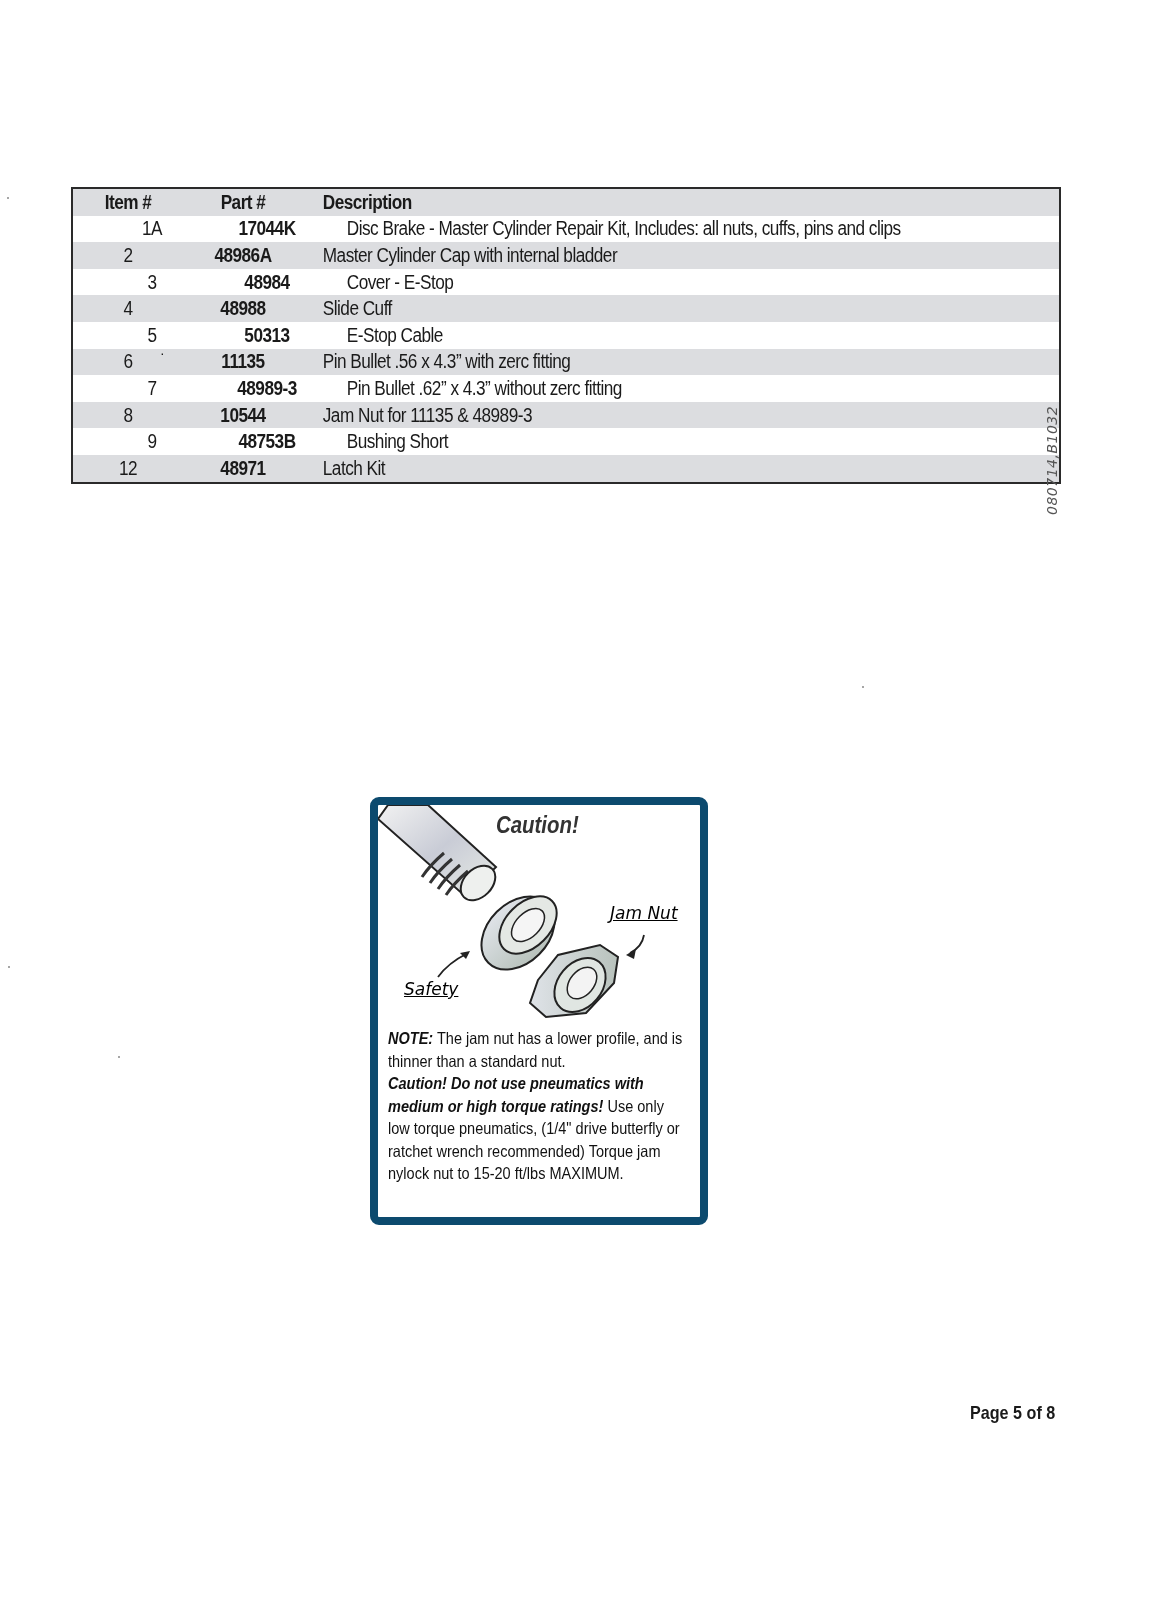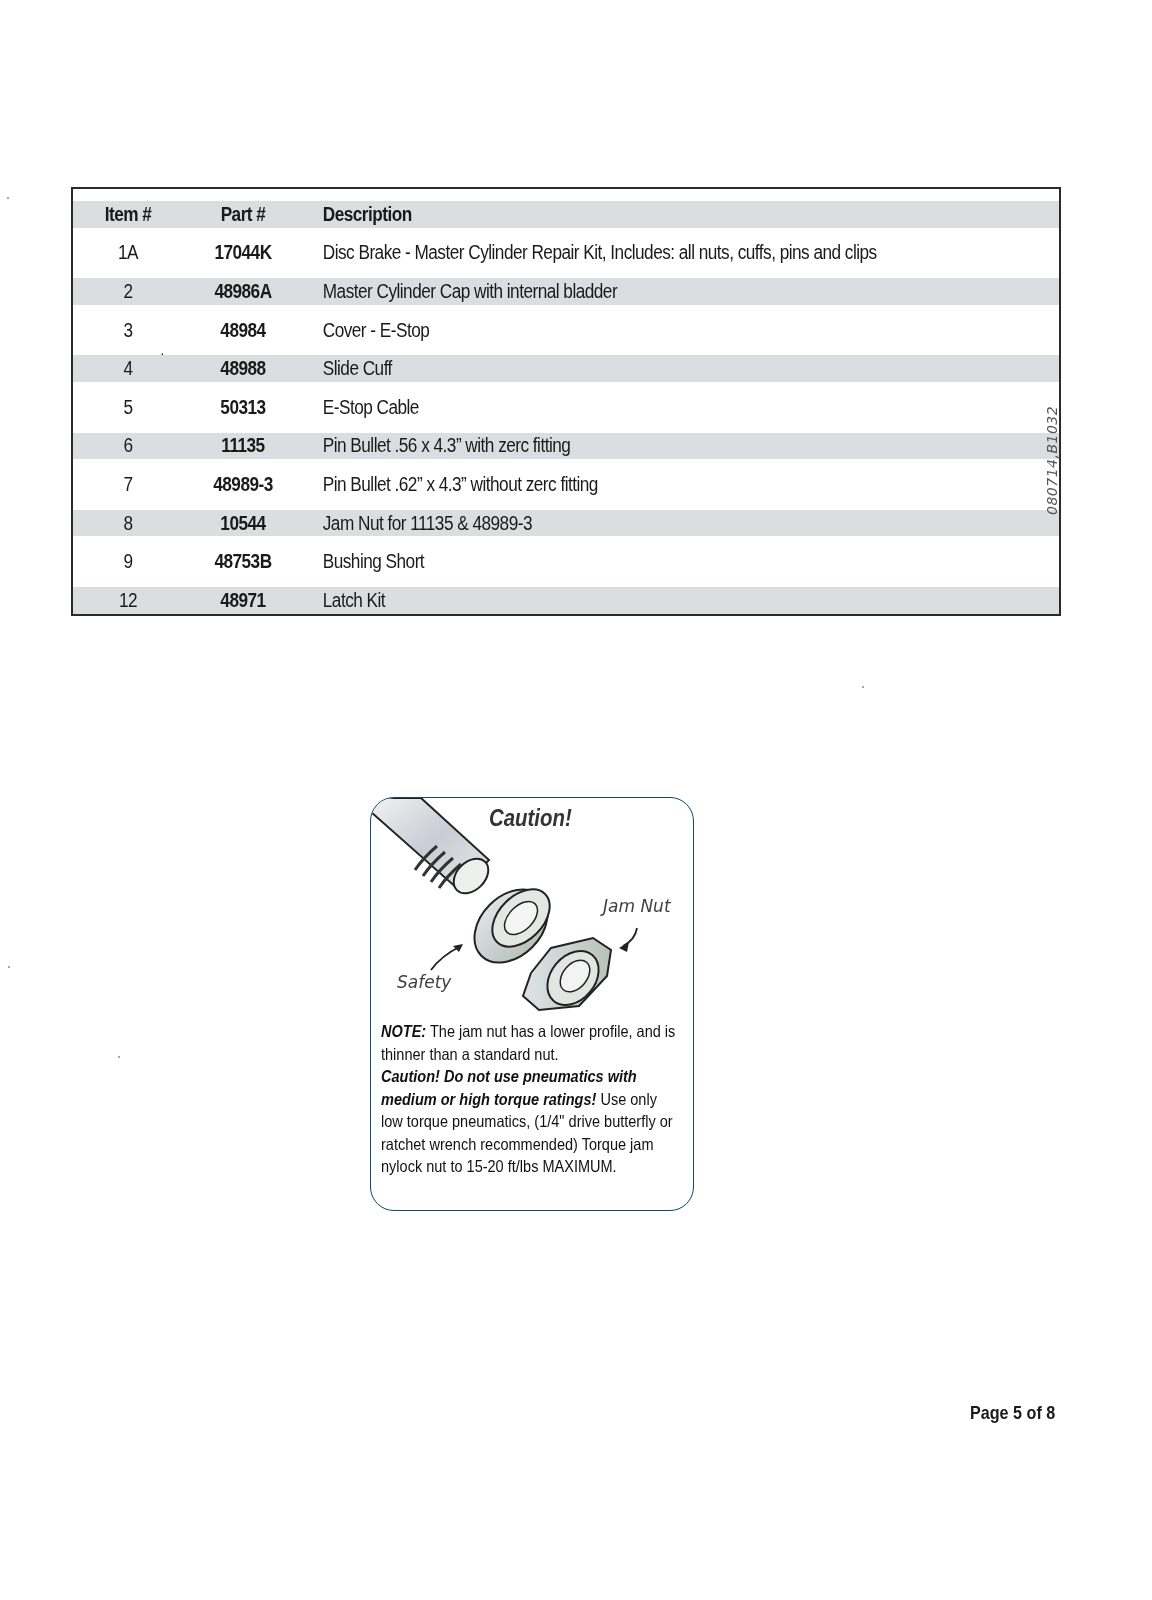--- a/index.html
+++ b/index.html
@@ -2,44 +2,44 @@
 <html><head>
 <meta charset="utf-8">
 <style>
   html, body { margin: 0; padding: 0; background: #ffffff; }
   body { width: 1152px; height: 1600px; position: relative; overflow: hidden; font-family: "Liberation Sans", sans-serif; color: #1a1a1a; }
   .parts-table {
     position: absolute; left: 71px; top: 187px; width: 986px;
     border: 2px solid #2a2a2a; border-collapse: collapse;
     font-family: "Liberation Sans", sans-serif;
   }
-  .parts-table .row { display: flex; height: 26.6px; align-items: center; margin-top: 12px; }
+  .parts-table .row { display: flex; height: 26.6px; align-items: center; }
   .parts-table .row.shade { background: #dcdde0; }
-  .parts-table .row.white { background: #ffffff; }
+  .parts-table .row.white { background: #ffffff; padding-left: 24px; }
   .parts-table .cell { font-size: 20px; letter-spacing: -0.6px; transform: scaleX(0.86); transform-origin: left center; white-space: nowrap; }
   .cell.item { width: 110px; text-align: center; transform-origin: center; }
   .cell.part { width: 120px; text-align: center; font-weight: bold; transform-origin: center; }
   .cell.desc { padding-left: 23px; flex: 1; }
   .header .cell { font-weight: bold; }
   .dot { position: absolute; font-size: 14px; }
   .side-code {
     position: absolute; left: 1044px; top: 515px;
     transform: rotate(-90deg); transform-origin: left top;
     font-family: "DejaVu Sans", sans-serif; font-style: italic; font-size: 14px; color: #555;
     letter-spacing: 0.5px; white-space: nowrap;
   }
   .caution-box {
     position: absolute; left: 370px; top: 797px; width: 322px; height: 412px;
-    border: 1px solid #0c4a6e; border-radius: 24px; background: #fff; overflow: hidden;
+    border: 8px solid #0c4a6e; border-radius: 9px; background: #fff; overflow: hidden;
   }
   .caution-title {
     position: absolute; left: 118px; top: 6px; font-size: 24px; font-weight: bold; font-style: italic;
     color: #333; transform: scaleX(0.85); transform-origin: left top;
   }
-  .hand-label { position: absolute; font-family: "DejaVu Sans", sans-serif; font-style: italic; font-size: 17px; color: #404040; }
+  .hand-label { position: absolute; font-family: "DejaVu Sans", sans-serif; font-style: italic; font-size: 17px; color: #000000; text-decoration: underline; }
   .note-text {
     position: absolute; left: 10px; top: 222px; width: 340px; font-size: 16.5px; line-height: 22.5px;
     transform: scaleX(0.88); transform-origin: left top; color: #111;
   }
   .note-text b { font-style: italic; }
   .page-num {
     position: absolute; left: 970px; top: 1402px; font-size: 19px; font-weight: bold;
     transform: scaleX(0.85); transform-origin: left top;
   }
   .speck { position: absolute; width: 2px; height: 2px; background: #888; border-radius: 50%; }

